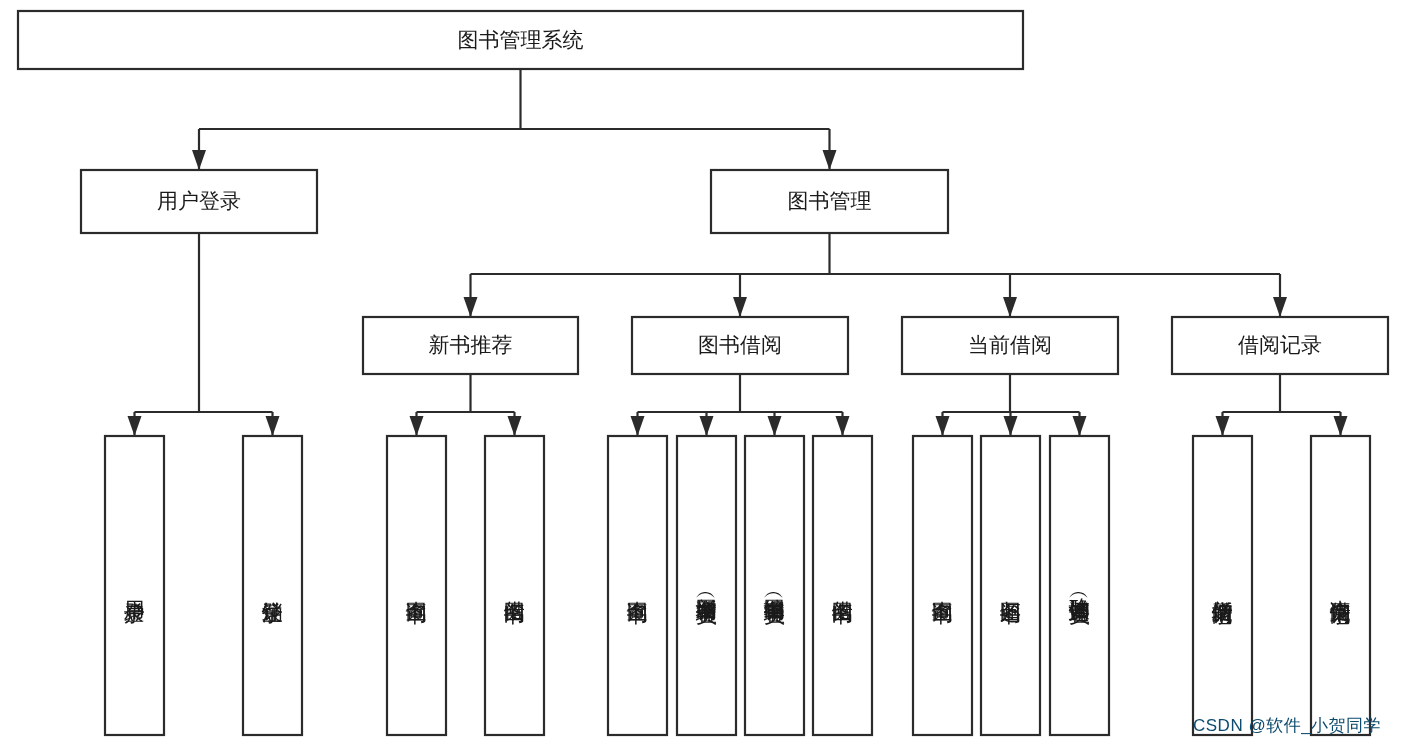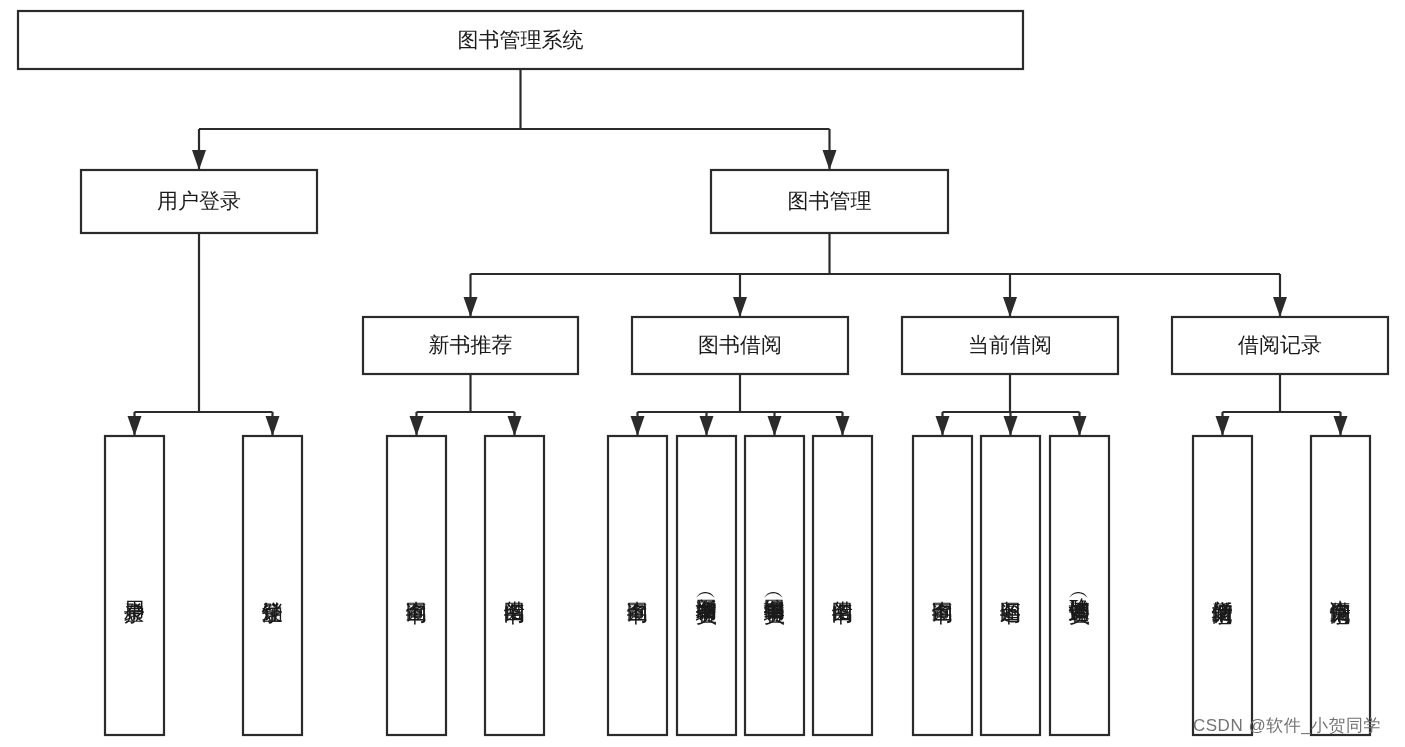--- a/index.html
+++ b/index.html
@@ -62,21 +62,21 @@
     display: flex;
     align-items: center;
     justify-content: center;
     letter-spacing: 1px;
     pointer-events: none;
   }
   .watermark {
     position: absolute;
     font-family: "Liberation Sans", "DejaVu Sans", sans-serif;
     font-size: 17px;
-    color: #737373;
+    color: #0c4a6e;
     white-space: nowrap;
     letter-spacing: 0.5px;
   }
 </style>
 </head>
 <body>
 
 <div id="diagram-root">
 
   <svg id="diagram-svg" viewBox="0 0 1405 747">

